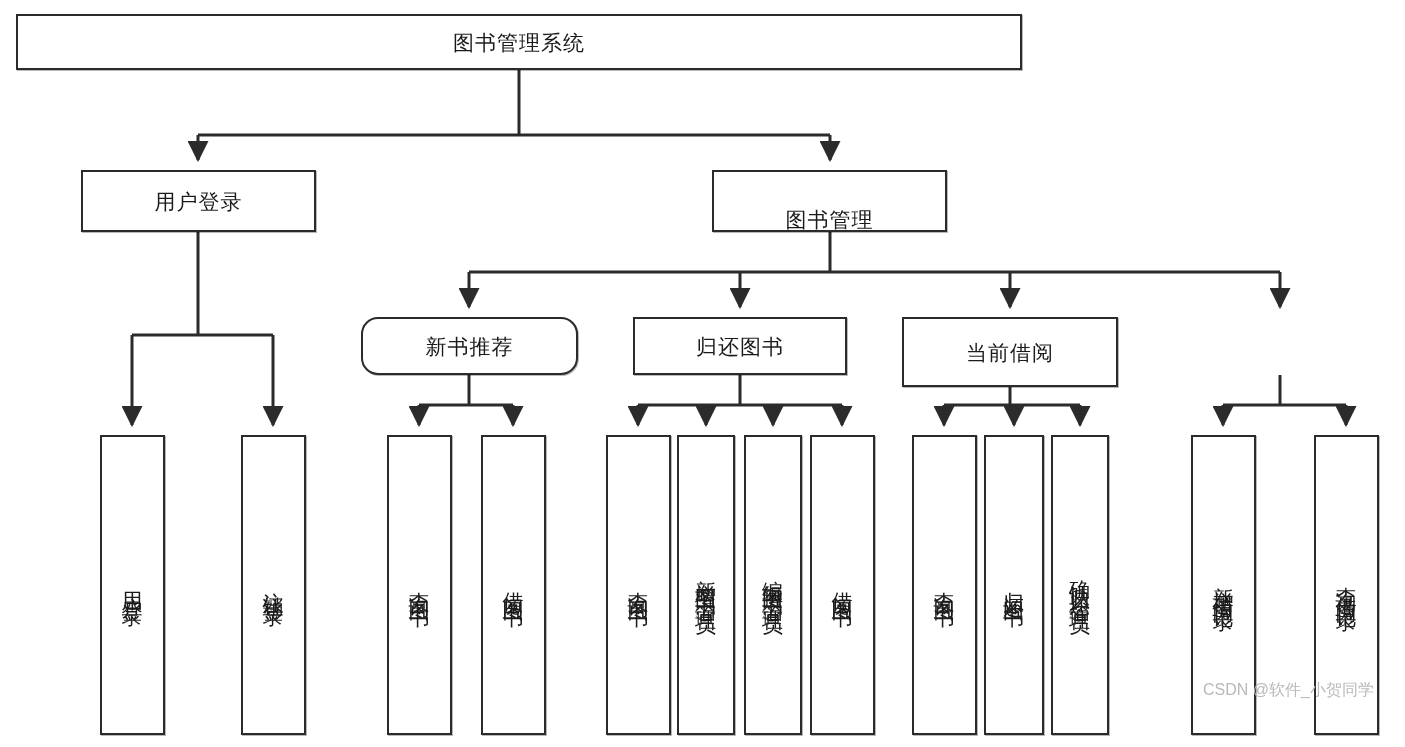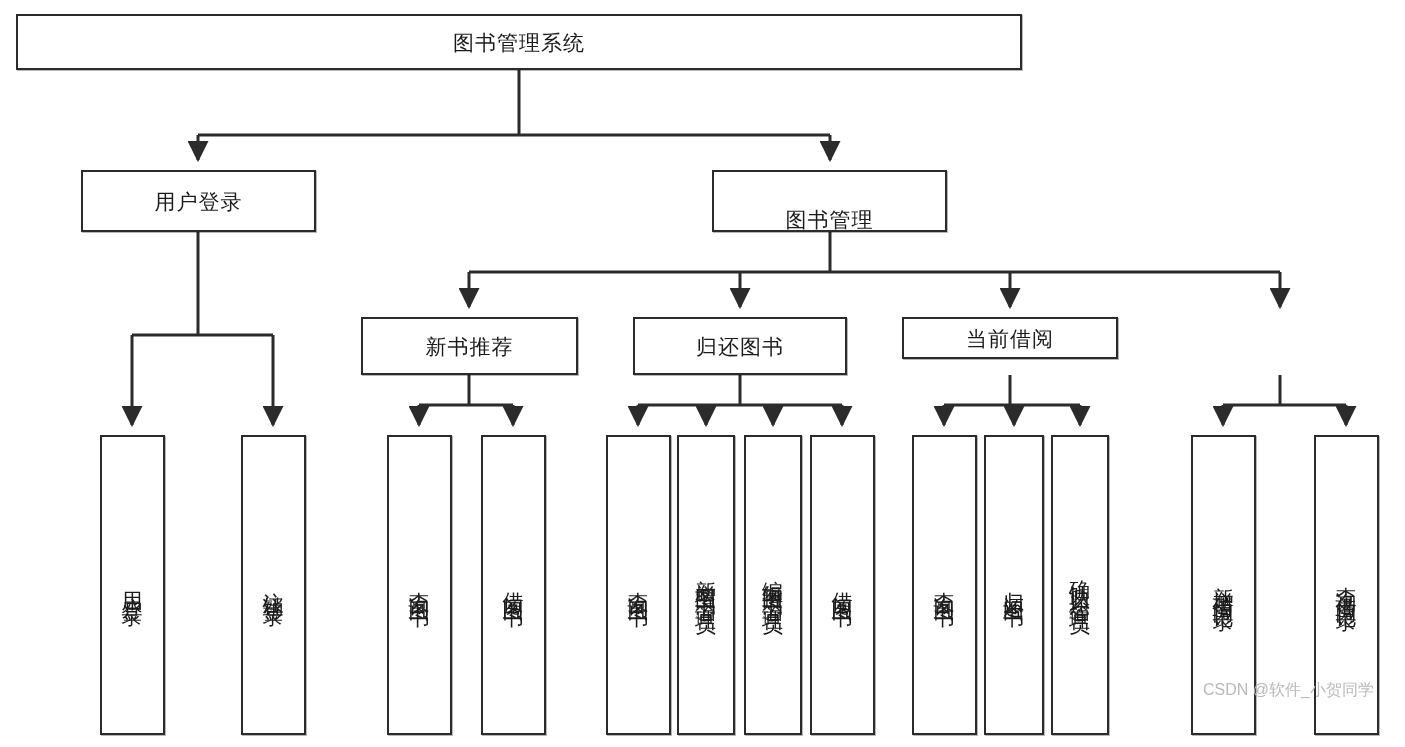--- a/index.html
+++ b/index.html
@@ -121,27 +121,27 @@
     <span class="node-label-h">图书管理系统</span>
   </div>
 
   <div class="node-box" id="node-l2-0" style="left: 81px; top: 170px; width: 235px; height: 62px;">
     <span class="node-label-h">用户登录</span>
   </div>
   <div class="node-box" id="node-l2-1" style="left: 712px; top: 170px; width: 235px; height: 62px; align-items: flex-end;">
     <span class="node-label-h">图书管理</span>
   </div>
 
-  <div class="node-box" id="node-l3-0" style="left: 361px; top: 317px; width: 217px; height: 58px;">
+  <div class="node-box" id="node-l3-0" style="left: 361px; top: 317px; width: 217px; height: 58px; border-radius: 17px;">
     <span class="node-label-h">新书推荐</span>
   </div>
   <div class="node-box" id="node-l3-1" style="left: 633px; top: 317px; width: 214px; height: 58px;">
     <span class="node-label-h">归还图书</span>
   </div>
-  <div class="node-box" id="node-l3-2" style="left: 902px; top: 317px; width: 216px; height: 42px;">
+  <div class="node-box" id="node-l3-2" style="left: 902px; top: 317px; width: 216px; height: 70px;">
     <span class="node-label-h">当前借阅</span>
   </div>
 
   <div class="node-box" id="node-leaf-0" style="left: 100px; top: 435px; width: 65px; height: 300px;">
     <span class="node-label-v">用户登录</span>
   </div>
   <div class="node-box" id="node-leaf-1" style="left: 241px; top: 435px; width: 65px; height: 300px;">
     <span class="node-label-v">注销登录</span>
   </div>
   <div class="node-box" id="node-leaf-2" style="left: 387px; top: 435px; width: 65px; height: 300px;">

